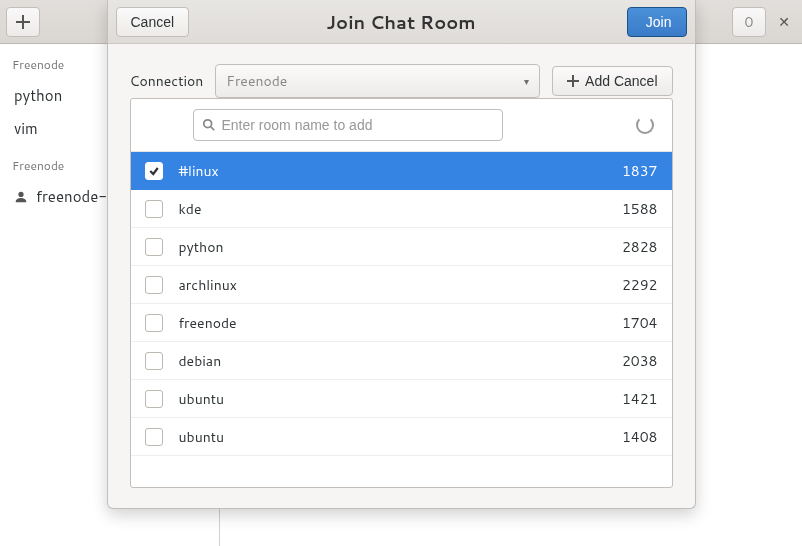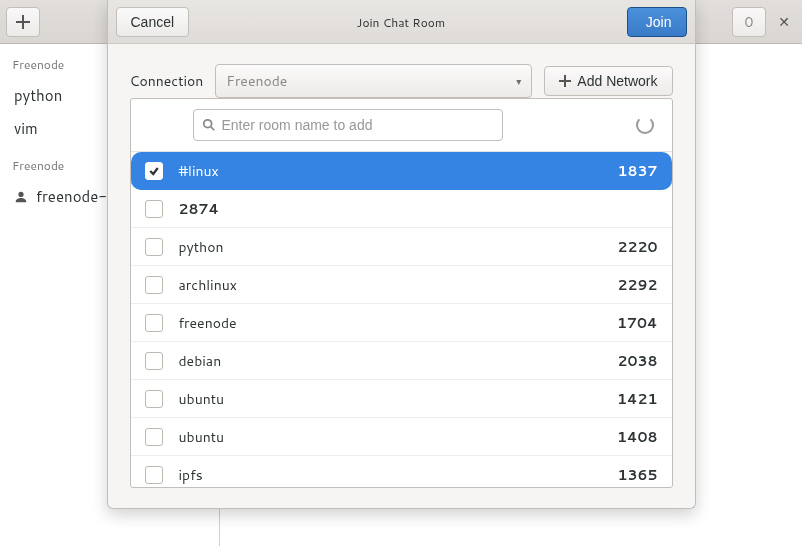--- a/index.html
+++ b/index.html
@@ -18,48 +18,48 @@
 .sb-item { padding: 6px 14px; font-size: 15px; color: #2e3436; display: flex; align-items: center; gap: 8px; }
 .sb-item svg { width: 14px; height: 14px; fill: #555; }
 
 .content { position: absolute; top: 44px; left: 220px; right: 0; bottom: 0; background: #fff; }
 
 
 .overlay { position: absolute; inset: 0; display: flex; align-items: flex-start; justify-content: center; pointer-events: none; }
 .dialog { pointer-events: auto; width: 589px; margin-top: 0; background: #f6f5f4; border: 1px solid #c0bfbc; border-top: none; border-radius: 0 0 6px 6px; box-shadow: 0 6px 16px rgba(0,0,0,0.18); display: flex; flex-direction: column; }
 .dlg-header { height: 44px; background: linear-gradient(#e8e6e3, #dedbd8); border-bottom: 1px solid #cdc7c2; display: flex; align-items: center; padding: 0 8px; position: relative; }
 .dlg-title-wrap { position:absolute; left:0; right:0; text-align:center; pointer-events:none; }
-.dlg-title { font-weight: 400; font-size: 12px; color: #333; }
+.dlg-title { font-weight: 700; font-size: 18px; color: #333; }
 .btn { height: 30px; padding: 0 14px; border: 1px solid #c3beb9; border-radius: 4px; background: linear-gradient(#fbfafa,#edebe9); font-size: 14px; color: #2e3436; display: inline-flex; align-items: center; gap: 6px; }
 .btn-suggested { background: linear-gradient(#4a90d9, #3a7bc8); border-color: #1c5187; color: #fff; }
 .dlg-header .btn { position: relative; z-index: 2; }
 .dlg-header .right { margin-left: auto; padding-left: 18px; }
 
 .dlg-body { padding: 20px 22px; display: flex; flex-direction: column; }
 .conn-row { display: flex; align-items: center; gap: 12px; }
 .combo { flex: 1; height: 34px; border: 1px solid #c3beb9; border-radius: 4px; background: linear-gradient(#fbfafa,#edebe9); display: flex; align-items: center; padding: 0 10px; color: #888; position: relative; }
 .combo .caret { margin-left: auto; font-size: 10px; color: #6e6e6e; }
 
 .room-box { border: 1px solid #c3beb9; border-radius: 3px; background: #fff; display: flex; flex-direction: column; height: 390px; }
 .search-row { display: flex; align-items: center; padding: 10px; gap: 10px; border-bottom: 1px solid #e6e4e1; }
 .search-spacer { width: 42px; }
 .search-input { flex: 1; height: 32px; border: 1px solid #c0bfbc; border-radius: 4px; background: #fff; display: flex; align-items: center; padding: 0 8px; max-width: 310px; gap: 6px; }
 .search-input input { border: none; outline: none; flex: 1; font-size: 14px; color: #555; background: transparent; }
 .search-input input::placeholder { color: #999; }
 .spinner { width: 18px; height: 18px; border: 2px solid #999; border-top-color: transparent; border-radius: 50%; margin-left: auto; margin-right: 8px; }
 
 .rooms { flex: 1; overflow: hidden; }
 .room { display: flex; align-items: center; height: 38px; padding: 0 14px; gap: 16px; border-bottom: 1px solid #eee; }
-.room.selected { background: #3584e4; color: #fff; border-bottom-color: #3584e4; border-radius: 10px; }
+.room.selected { background: #3584e4; color: #fff; border-bottom-color: #3584e4; }
 .chk { width: 18px; height: 18px; border: 1px solid #bdb8b2; border-radius: 3px; background: #fff; display: inline-flex; align-items: center; justify-content: center; flex-shrink: 0; }
 .room.selected .chk { background: #fff; border-color: #fff; }
 .chk svg { width: 12px; height: 12px; fill: none; stroke: #2e3436; stroke-width: 3; display: none; }
 .room.selected .chk svg { display: block; }
 .room .name { flex: 1; }
-.room .count { font-variant-numeric: tabular-nums; font-weight: bold; }
+.room .count { font-variant-numeric: tabular-nums; }
 </style>
 </head>
 <body>
 
 <div class="bg">
   <div class="bg-headerbar">
     <div class="hb-btn">
       <svg width="14" height="14" viewBox="0 0 14 14">
           <path d="M6 0h2v6h6v2H8v6H6V8H0V6h6z" fill="#555"></path>
         </svg>
@@ -104,21 +104,21 @@
       <div class="conn-row">
         <span>Connection</span>
         <div class="combo">
           <span>Freenode</span>
           <span class="caret">▾</span>
         </div>
         <button class="btn">
           <svg width="12" height="12" viewBox="0 0 12 12">
               <path d="M5 0h2v5h5v2H7v5H5V7H0V5h5z" fill="#555"></path>
             </svg>
-          <span>Add Network</span>
+          <span>Add Cancel</span>
         </button>
       </div>
 
       <div class="room-box">
         <div class="search-row">
           <div class="search-spacer"></div>
           <div class="search-input">
             <svg width="14" height="14" viewBox="0 0 16 16">
                 <circle cx="6.5" cy="6.5" r="4.5" fill="none" stroke="#888" stroke-width="2"></circle>
                 <line x1="10" y1="10" x2="14" y2="14" stroke="#888" stroke-width="2"></line>
@@ -132,26 +132,27 @@
               <span class="chk">
                 <svg viewBox="0 0 16 16">
                   <polyline points="3,8 7,12 13,4"></polyline>
                 </svg>
               </span>
               <span class="name">#linux</span>
               <span class="count">1837</span>
             </div>
             <div class="room">
               <span class="chk"></span>
-              <span class="count">2874</span>
+              <span class="name">kde</span>
+              <span class="count">1588</span>
             </div>
             <div class="room">
               <span class="chk"></span>
               <span class="name">python</span>
-              <span class="count">2220</span>
+              <span class="count">2828</span>
             </div>
             <div class="room">
               <span class="chk"></span>
               <span class="name">archlinux</span>
               <span class="count">2292</span>
             </div>
             <div class="room">
               <span class="chk"></span>
               <span class="name">freenode</span>
               <span class="count">1704</span>
@@ -164,22 +165,17 @@
             <div class="room">
               <span class="chk"></span>
               <span class="name">ubuntu</span>
               <span class="count">1421</span>
             </div>
             <div class="room">
               <span class="chk"></span>
               <span class="name">ubuntu</span>
               <span class="count">1408</span>
             </div>
-            <div class="room">
-              <span class="chk"></span>
-              <span class="name">ipfs</span>
-              <span class="count">1365</span>
-            </div>
           </div>
       </div>
     </div>
   </div>
 </div>
 
 </body></html>

